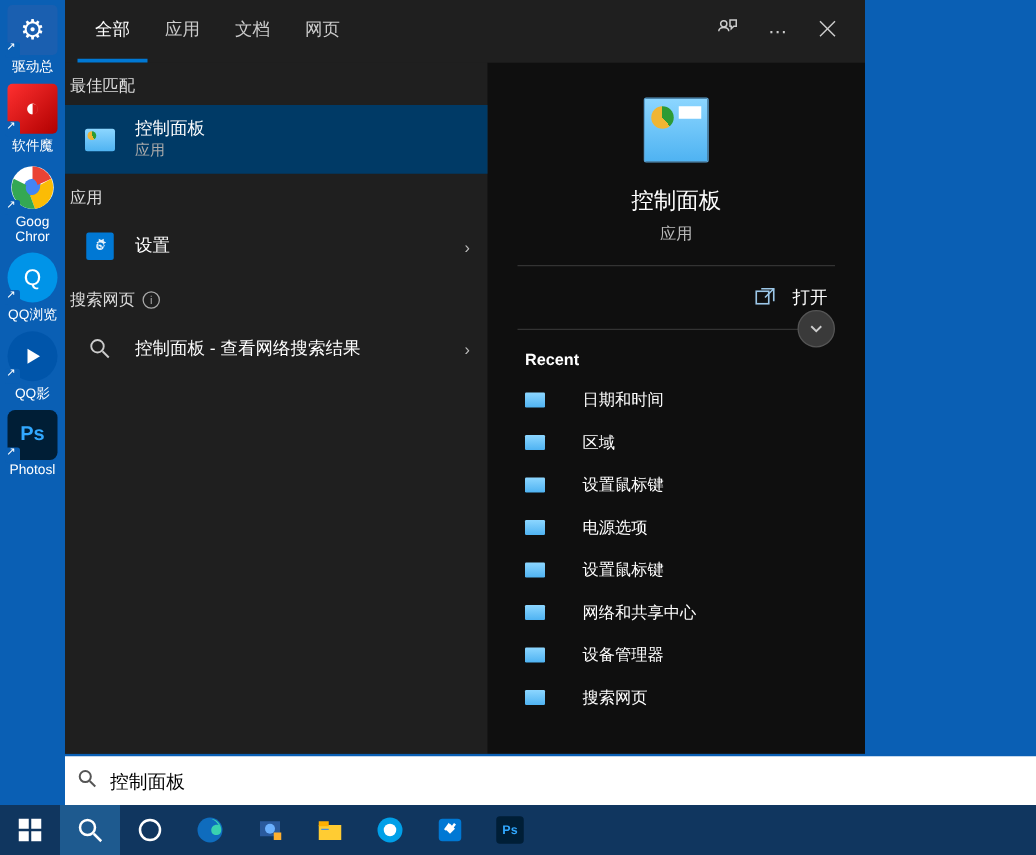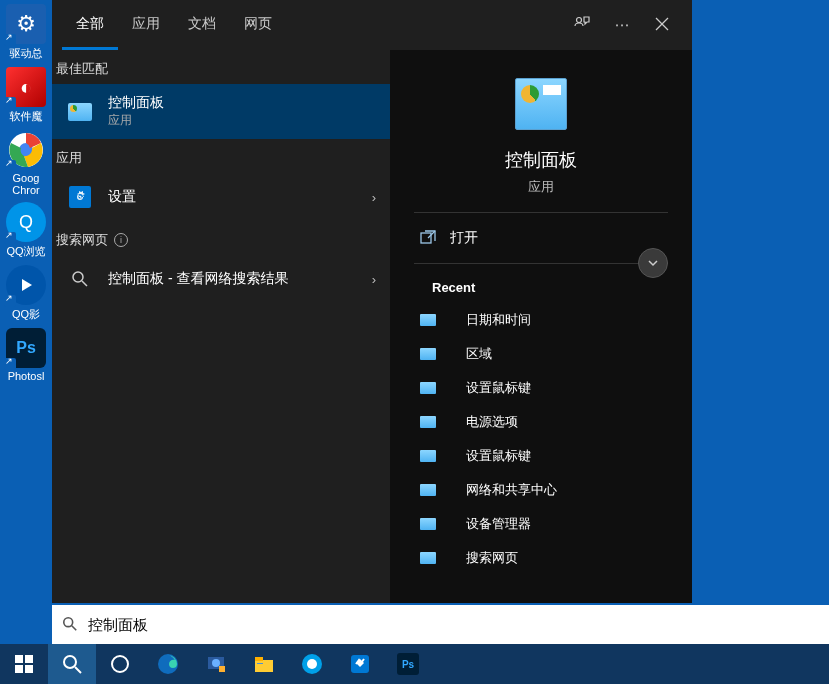--- a/index.html
+++ b/index.html
@@ -30,25 +30,25 @@
 .row .t2{ font-size:12px; color:#aaa;}
 .row .chev{ color:#bbb; font-size:13px;}
 .right{ flex:1; background:#0f0f0f; padding:0 24px; display:flex; flex-direction:column; overflow:hidden;}
 .app-hero{ display:flex; flex-direction:column; align-items:center; padding:28px 0 16px;}
 .app-hero .bigic{ width:52px; height:52px; background:linear-gradient(#8cd6ff,#4fb3f2); border:1px solid #5aa0d0; border-radius:2px; position:relative; margin-bottom:18px;}
 .bigic::before{content:""; position:absolute; left:5px; top:6px; width:18px; height:18px; border-radius:50%; background:conic-gradient(#2d9b34 0 140deg,#f0b533 140deg 360deg);}
 .bigic::after{content:""; position:absolute; right:5px; top:6px; width:18px; height:10px; background:#fff;}
 .app-hero .an{ font-size:18px; margin-bottom:6px;}
 .app-hero .as{ font-size:13px; color:#bbb;}
 .hr{ height:1px; background:#333;}
-.action{ display:flex; align-items:center; gap:14px; padding:16px 6px; font-size:14px; cursor:pointer;}
+.action{ display:flex; align-items:center; gap:14px; padding:16px 6px; font-size:14px; cursor:pointer;justify-content:flex-end;}
 .action .aic{ width:16px; height:16px; color:#9cc7e8;}
 .hr2{ height:1px; background:#333; position:relative;}
 .expander{ position:absolute; right:0px; top:-15px; width:30px; height:30px; border-radius:50%; background:#3a3a3a; display:flex; align-items:center; justify-content:center; cursor:pointer; border:1px solid #555;}
-.recent-hdr{ font-size:13px; font-weight:bold; padding:16px 6px 8px;margin-left:12px;}
+.recent-hdr{ font-size:13px; font-weight:bold; padding:16px 6px 8px;}
 .recent{ overflow:hidden;}
 .ritm{ display:flex; align-items:center; gap:30px; padding:8px 6px; font-size:13px; cursor:pointer;}
 .ritm .ric{ width:16px; height:12px; background:linear-gradient(#8cd6ff,#4fb3f2); border-radius:1px; flex-shrink:0;}
 
 
 .searchbar{ position:absolute; left:52px; top:605px; width:777px; height:40px; background:#fff; display:flex; align-items:center; padding:0 10px;}
 .searchbar .mag{ width:20px; color:#555; font-size:15px;}
 .searchbar input{ flex:1; border:none; outline:none; font-size:15px; padding:6px;}
 
 

